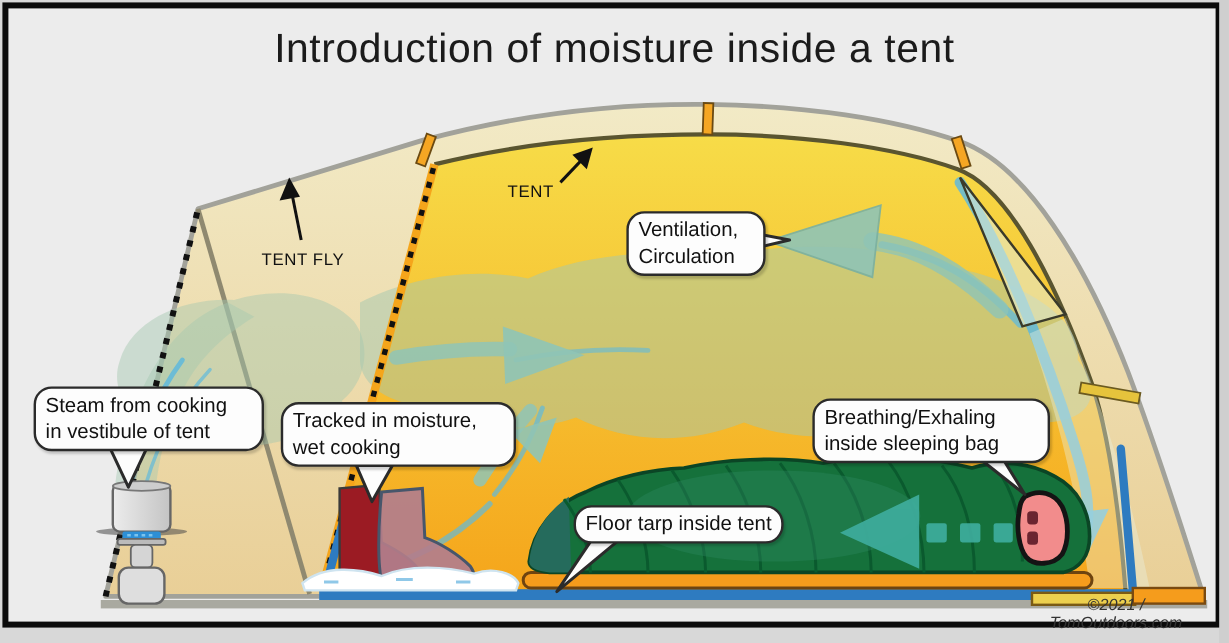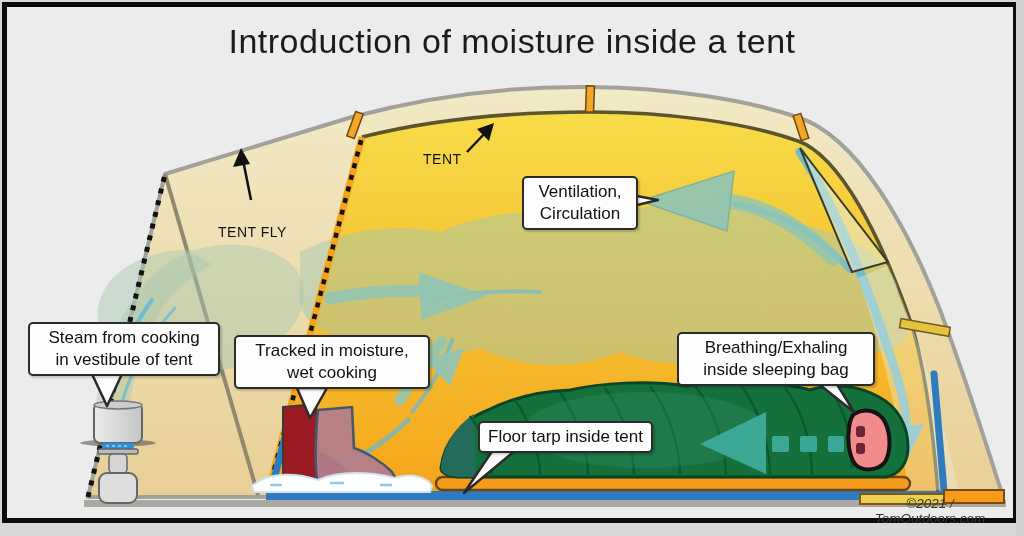--- a/index.html
+++ b/index.html
@@ -12,21 +12,21 @@
     position:absolute;left:2px;top:2px;width:1016px;height:521px;
     box-sizing:border-box;border:5px solid #0b0b0b;background:#ececec;
   }
   svg.diagram{position:absolute;left:0;top:0;}
   .title{
     position:absolute;left:0;top:22px;width:1024px;text-align:center;
     font-size:34px;color:#1b1b1b;letter-spacing:.5px;
   }
   .bubble{
     position:absolute;background:#fdfdfd;border:2.5px solid #2b2b2b;
-    border-radius:5px;padding:3px 8px;text-align:center;
+    border-radius:15px;padding:3px 8px;text-align:left;
     font-size:17px;line-height:1.28;color:#111;
     box-shadow:1.5px 2px 2px rgba(0,0,0,.18);
   }
   .bubble span{display:block;white-space:nowrap;}
   .part-label{
     position:absolute;font-size:14px;color:#111;letter-spacing:.5px;white-space:nowrap;
   }
   .credit{
     position:absolute;left:852px;top:496px;width:156px;text-align:center;
     font-size:13.5px;font-style:italic;color:#333;
@@ -189,21 +189,21 @@
       <polygon points="92,374 122,374 107,406"></polygon>
       <polygon points="297,388 327,388 310,418"></polygon>
       <polygon points="616,192 616,210 658,200"></polygon>
       <polygon points="796,366 822,360 854,412"></polygon>
       <polygon points="497,444 523,444 464,493"></polygon>
     </g>
   </svg>
 
   <div class="title">Introduction of moisture inside a tent</div>
 
-  <div class="part-label" style="left:218px;top:224px;">TENT FLY</div>
+  <div class="part-label" style="left:218px;top:208px;">TENT FLY</div>
   <div class="part-label" style="left:423px;top:151px;">TENT</div>
 
   <div class="bubble" style="left:28px;top:322px;width:172px;">
     <span>Steam from cooking</span>
     <span>in vestibule of tent</span>
   </div>
 
   <div class="bubble" style="left:234px;top:335px;width:176px;">
     <span>Tracked in moisture,</span>
     <span>wet cooking</span>

